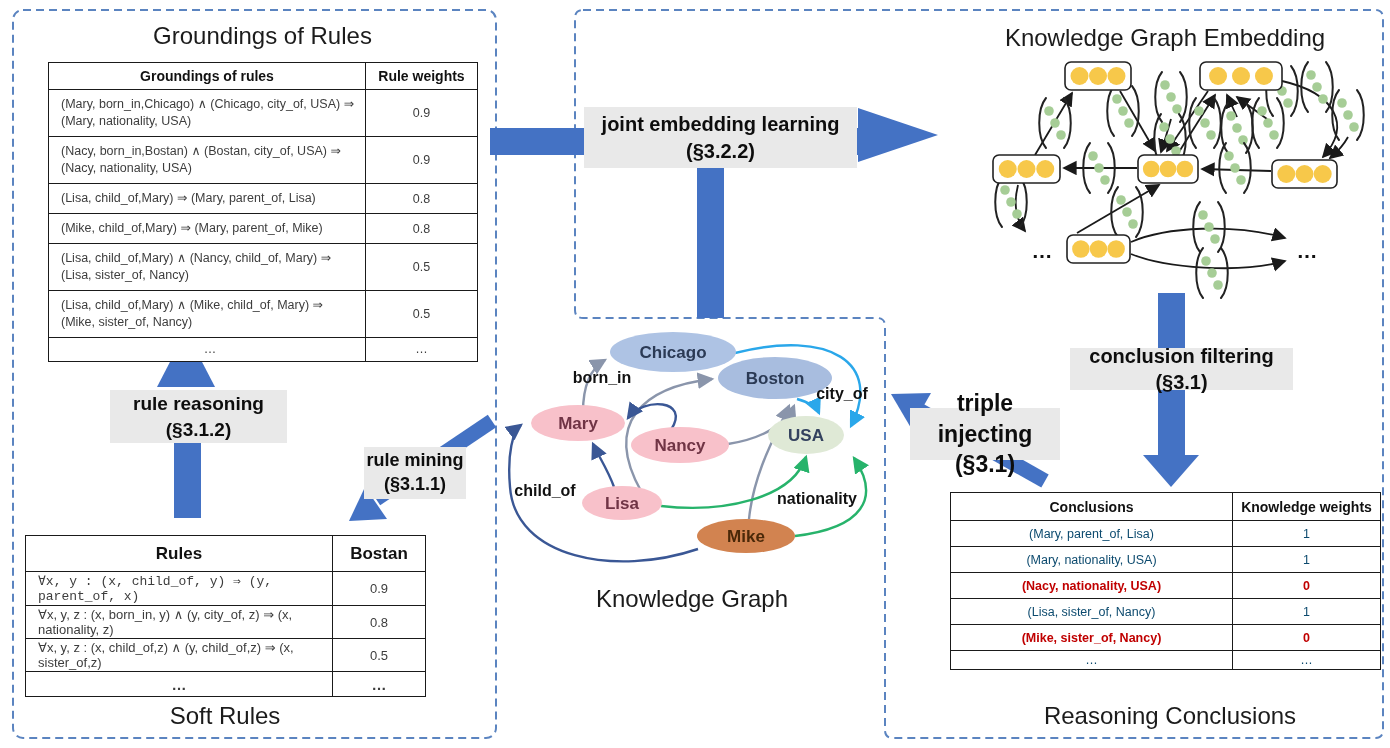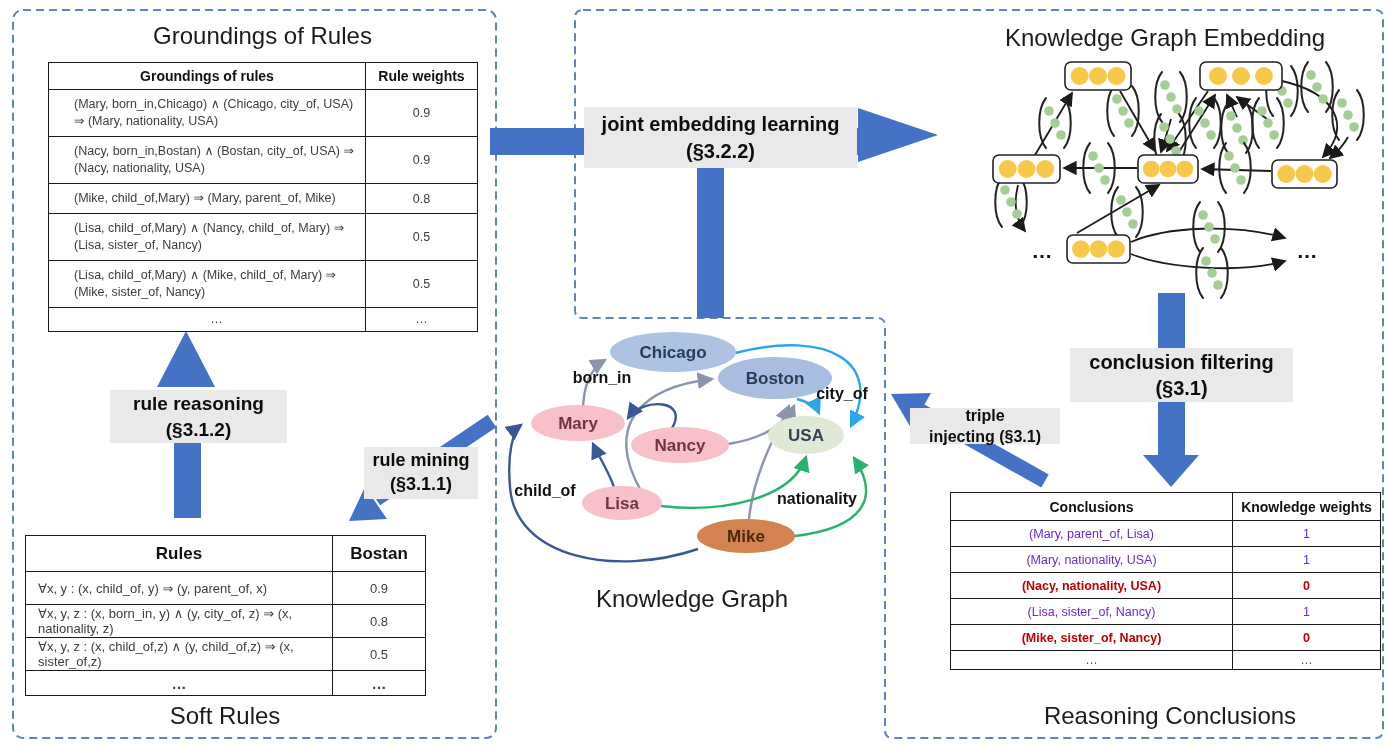--- a/index.html
+++ b/index.html
@@ -13,29 +13,29 @@
           display:flex;flex-direction:column;justify-content:center;text-align:center;
           line-height:1.32;z-index:3;}
   
   .bar{position:absolute;background:#4472c4;z-index:1;}
   .tri{position:absolute;width:0;height:0;z-index:1;}
   
   table.tbl{position:absolute;border-collapse:collapse;table-layout:fixed;background:#fff;z-index:3;}
   table.tbl td{border:1.6px solid #1a1a1a;overflow:hidden;vertical-align:middle;}
   table.tbl td.hd{font-weight:bold;text-align:center;color:#111;}
   .g td{font-size:12.5px;color:#3d3d3d;}
-  .g td.c1{padding:3px 6px 3px 25px;line-height:1.35;}
+  .g td.c1{padding:3px 6px 3px 12px;line-height:1.35;}
   .g td.c2{text-align:center;}
   .g td.hd{font-size:14px;}
   .s td{font-size:13px;color:#3d3d3d;}
   .s td.c1{padding-left:12px;}
   .s td.c2{text-align:center;}
   .s td.hd{font-size:17px;}
   .s td.dots{font-weight:bold;font-size:15px;text-align:center;}
-  .c td{font-size:12.5px;color:#6d28d9;text-align:center;}
+  .c td{font-size:12.5px;color:#0c4a6e;text-align:center;}
   .c td.hd{font-size:14px;}
   tr.flt td{color:#c00000;font-weight:bold;}
   svg text{font-family:"Liberation Sans",sans-serif;}
 </style>
 </head>
 <body>
 
 <div class="canvas">
 
   <svg class="layer" width="1390" height="748" style="z-index:0">
@@ -70,29 +70,29 @@
   <div class="tri" style="left:1143px;top:455px;border-left:28px solid transparent;border-right:28px solid transparent;border-top:32px solid #4472c4;"></div>
 
   <div class="plabel" style="left:584px;top:107px;width:273px;height:61px;font-size:20px;">
     <span>joint embedding learning</span>
     <span>(§3.2.2)</span>
   </div>
   <div class="plabel" style="left:110px;top:390px;width:177px;height:53px;font-size:19px;">
     <span>rule reasoning</span>
     <span>(§3.1.2)</span>
   </div>
-  <div class="plabel" style="left:364px;top:447px;width:114px;height:52px;font-size:18px;">
+  <div class="plabel" style="left:364px;top:447px;width:102px;height:52px;font-size:18px;">
     <span>rule mining</span>
     <span>(§3.1.1)</span>
   </div>
-  <div class="plabel" style="left:1070px;top:348px;width:223px;height:54px;font-size:20px;">
+  <div class="plabel" style="left:1070px;top:348px;width:223px;height:42px;font-size:20px;">
     <span>conclusion filtering</span>
     <span>(§3.1)</span>
   </div>
-  <div class="plabel" style="left:910px;top:408px;width:150px;height:36px;font-size:16px;">
+  <div class="plabel" style="left:910px;top:408px;width:150px;height:52px;font-size:23px;">
     <span>triple</span>
     <span>injecting (§3.1)</span>
   </div>
 
   <table class="tbl g" style="left:48px;top:62px;width:429px;">
     <colgroup>
         <col style="width:317px">
         <col style="width:112px">
       </colgroup>
     <tbody>
@@ -102,20 +102,24 @@
     </tr>
     <tr>
           <td class="c1" style="height:40px;">(Mary, born_in,Chicago) ∧ (Chicago, city_of, USA) ⇒ (Mary, nationality, USA)</td>
           <td class="c2">0.9</td>
         </tr>
     <tr>
           <td class="c1" style="height:40px;">(Nacy, born_in,Bostan) ∧ (Bostan, city_of, USA) ⇒ (Nacy, nationality, USA)</td>
           <td class="c2">0.9</td>
         </tr>
     <tr>
+          <td class="c1" style="height:23px;">(Lisa, child_of,Mary) ⇒ (Mary, parent_of, Lisa)</td>
+          <td class="c2">0.8</td>
+        </tr>
+    <tr>
           <td class="c1" style="height:23px;margin-left:24px;">(Mike, child_of,Mary) ⇒ (Mary, parent_of, Mike)</td>
           <td class="c2">0.8</td>
         </tr>
     <tr>
           <td class="c1" style="height:40px;margin-top:25px;">(Lisa, child_of,Mary) ∧ (Nancy, child_of, Mary) ⇒ (Lisa, sister_of, Nancy)</td>
           <td class="c2">0.5</td>
         </tr>
     <tr>
           <td class="c1" style="height:40px;">(Lisa, child_of,Mary) ∧ (Mike, child_of, Mary) ⇒ (Mike, sister_of, Nancy)</td>
           <td class="c2">0.5</td>
@@ -131,21 +135,21 @@
     <colgroup>
         <col style="width:307px">
         <col style="width:93px">
       </colgroup>
     <tbody>
         <tr>
       <td class="hd" style="height:33px;">Rules</td>
       <td class="hd">Bostan</td>
     </tr>
     <tr>
-          <td class="c1" style="height:30px;">∀x, y : (x, child_of, y) ⇒ (y, parent_of, x)</td>
+          <td class="c1" style="height:30px;font-family:Liberation Mono, monospace;">∀x, y : (x, child_of, y) ⇒ (y, parent_of, x)</td>
           <td class="c2">0.9</td>
         </tr>
     <tr>
           <td class="c1" style="height:30px;">∀x, y, z : (x, born_in, y) ∧ (y, city_of, z) ⇒ (x, nationality, z)</td>
           <td class="c2">0.8</td>
         </tr>
     <tr>
           <td class="c1" style="height:30px;">∀x, y, z : (x, child_of,z) ∧ (y, child_of,z) ⇒ (x, sister_of,z)</td>
           <td class="c2">0.5</td>
         </tr>

